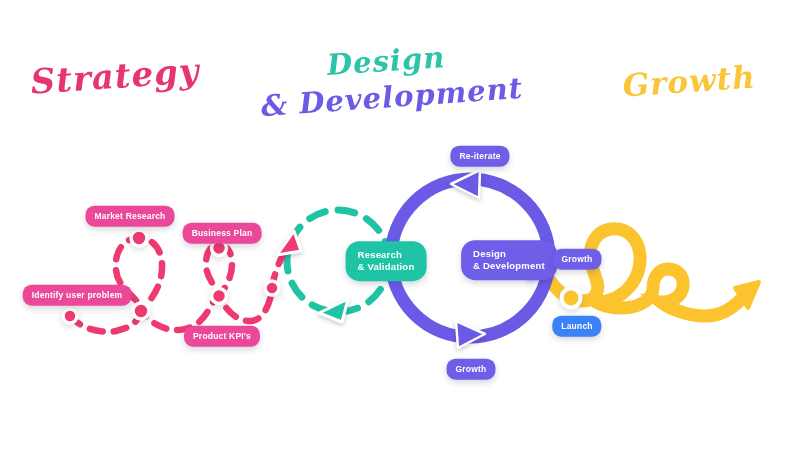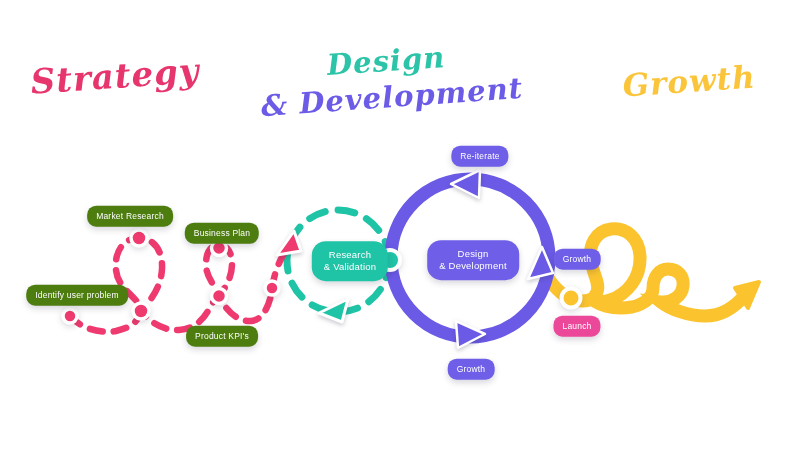--- a/index.html
+++ b/index.html
@@ -9,29 +9,29 @@
 
   
   .title{position:absolute;font-family:"DejaVu Serif", serif;font-style:italic;font-weight:700;
          transform:translate(-50%,-50%) rotate(-4deg);white-space:nowrap;letter-spacing:1px;}
   .t-strategy{left:115px;top:76px;font-size:34px;color:#E7356D;}
   .t-design{left:386px;top:61px;font-size:29px;color:#2BC4A8;}
   .t-development{left:392px;top:97px;font-size:29px;color:#6B5BE6;}
   .t-growth{left:689px;top:81px;font-size:31px;color:#FBC53B;}
 
   
-  .badge{position:absolute;transform:translate(-50%,-50%);color:#fff;text-align:center;
-         font-weight:400;border-radius:9px;padding:5px 9px;font-size:8.5px;line-height:1.25;
+  .badge{position:absolute;transform:translate(-50%,-50%);color:#fff;text-align:left;
+         font-weight:700;border-radius:9px;padding:5px 9px;font-size:8.5px;line-height:1.25;
          letter-spacing:.2px;box-shadow:0 3px 6px rgba(40,40,70,.18);white-space:nowrap;}
   .badge span{display:block;}
-  .bg-pink{background:#4d7c0f;}
+  .bg-pink{background:#ec4899;}
   .bg-teal{background:#1FC3A6;}
   .bg-purple{background:#6E5EE8;}
-  .bg-yellow{background:#ec4899;}
-  .badge.big{border-radius:14px;padding:8px 12px;font-size:9.5px;}
+  .bg-yellow{background:#3b82f6;}
+  .badge.big{border-radius:14px;padding:8px 12px;font-size:9.5px;margin-left:36px;}
   .b-identify{left:64px;top:295px;margin-left:13px;}
   .b-market{left:130px;top:216px;}
   .b-value{left:140px;top:349px;}
   .b-business{left:222px;top:233px;}
   .b-kpis{left:222px;top:336px;}
   .b-scope{left:277px;top:312px;}
   .b-validation{left:350px;top:261px;}
   .b-designdev{left:473px;top:260px;}
   .b-reiterate{left:480px;top:156px;}
   .b-release{left:471px;top:369px;}

